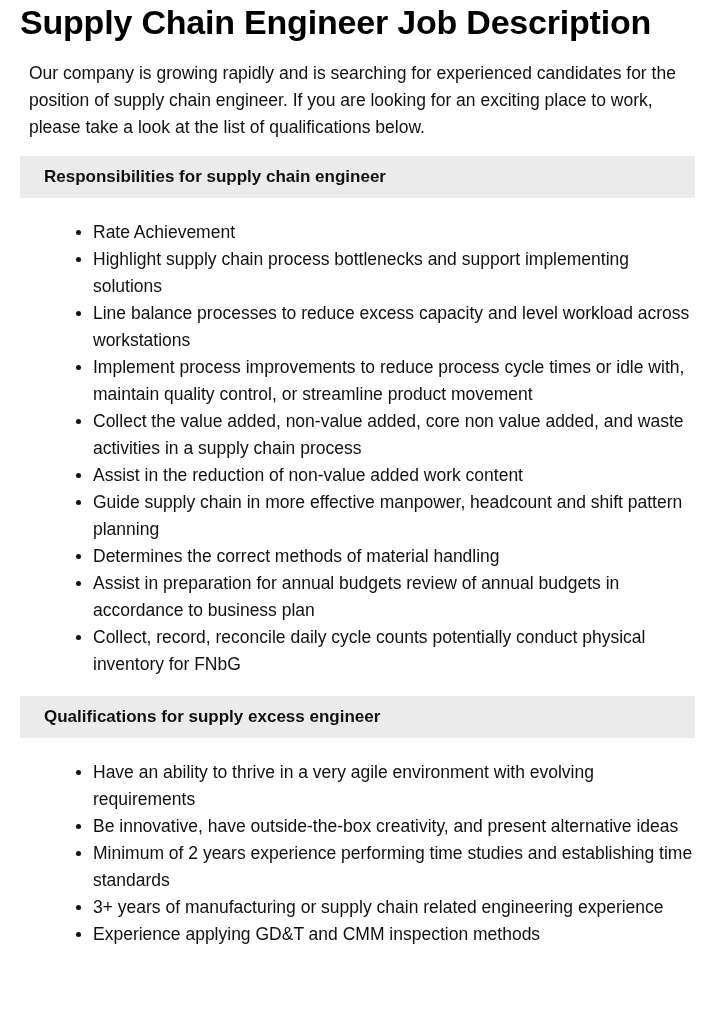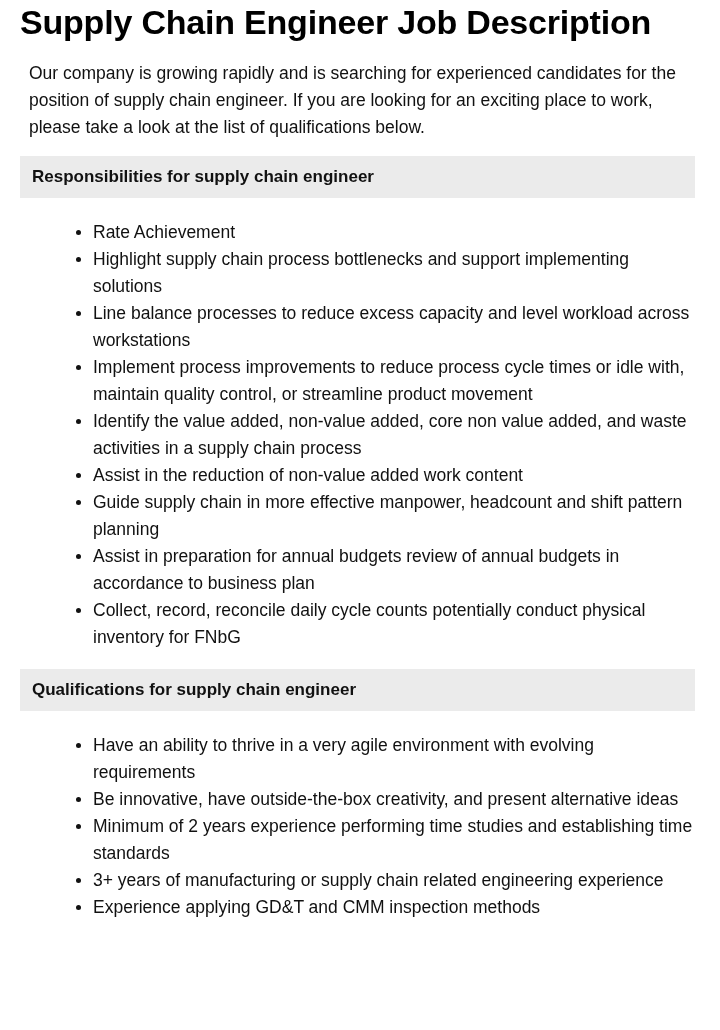--- a/index.html
+++ b/index.html
@@ -30,21 +30,21 @@
     }
     .intro {
       margin: 14px 0 0 9px;
       font-size: 17.5px;
       line-height: 27px;
       color: #111111;
     }
     .section-header {
       background: #ebebeb;
       margin: 15px 0 16px 0;
-      padding: 0 12px;
+      padding: 0 24px;
       height: 42px;
       line-height: 42px;
       font-size: 17px;
       font-weight: bold;
       color: #111111;
     }
     .section-header.second {
       margin-top: 18px;
     }
     ul.items {
@@ -76,28 +76,29 @@
 <div class="page">
   <h1 class="title">Supply Chain Engineer Job Description</h1>
   <p class="intro">Our company is growing rapidly and is searching for experienced candidates for the position of supply chain engineer. If you are looking for an exciting place to work, please take a look at the list of qualifications below.</p>
 
   <div class="section-header">Responsibilities for supply chain engineer</div>
   <ul class="items">
     <li>Rate Achievement</li>
     <li>Highlight supply chain process bottlenecks and support implementing solutions</li>
     <li>Line balance processes to reduce excess capacity and level workload across workstations</li>
     <li>Implement process improvements to reduce process cycle times or idle with, maintain quality control, or streamline product movement</li>
-    <li>Identify the value added, non-value added, core non value added, and waste activities in a supply chain process</li>
+    <li>Collect the value added, non-value added, core non value added, and waste activities in a supply chain process</li>
     <li>Assist in the reduction of non-value added work content</li>
     <li>Guide supply chain in more effective manpower, headcount and shift pattern planning</li>
+    <li>Determines the correct methods of material handling</li>
     <li>Assist in preparation for annual budgets review of annual budgets in accordance to business plan</li>
     <li>Collect, record, reconcile daily cycle counts potentially conduct physical inventory for FNbG</li>
   </ul>
 
-  <div class="section-header second">Qualifications for supply chain engineer</div>
+  <div class="section-header second">Qualifications for supply excess engineer</div>
   <ul class="items">
     <li>Have an ability to thrive in a very agile environment with evolving requirements</li>
     <li>Be innovative, have outside-the-box creativity, and present alternative ideas</li>
     <li>Minimum of 2 years experience performing time studies and establishing time standards</li>
     <li>3+ years of manufacturing or supply chain related engineering experience</li>
     <li>Experience applying GD&amp;T and CMM inspection methods</li>
   </ul>
 </div>
 
 </body></html>

